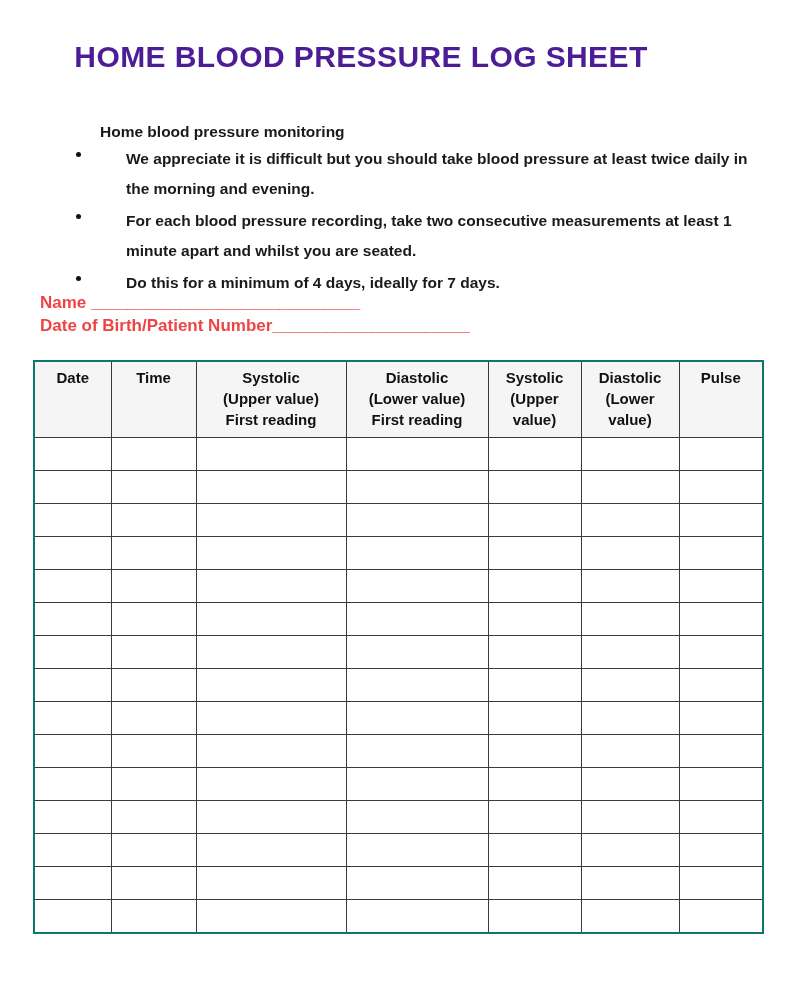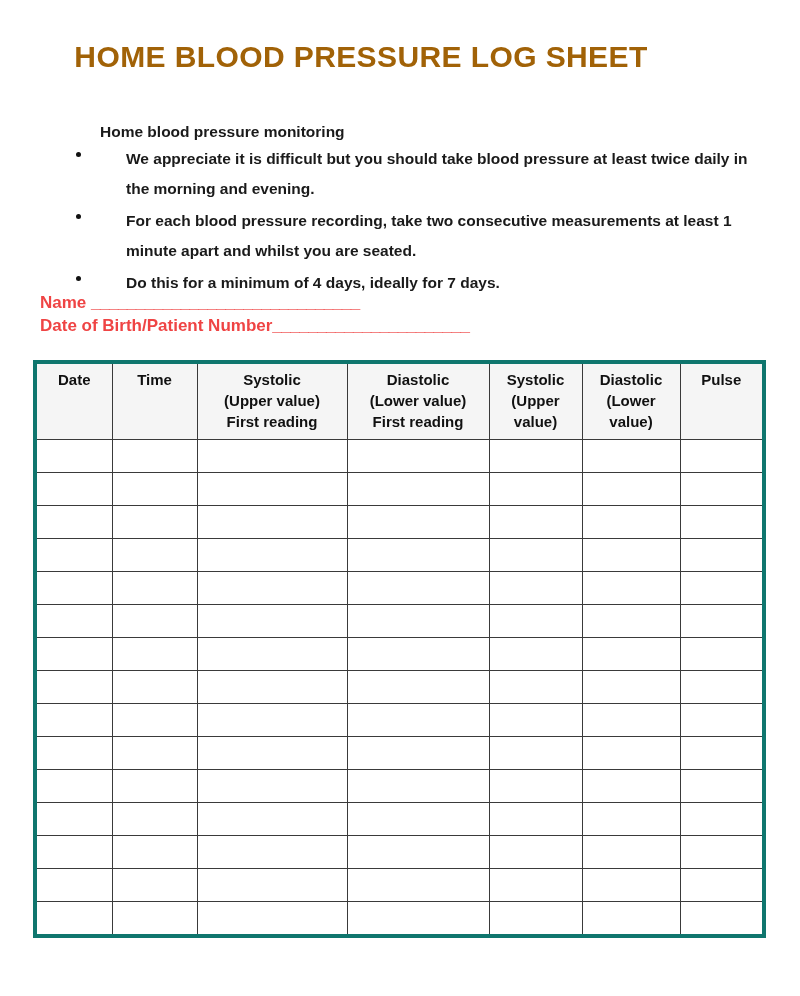--- a/index.html
+++ b/index.html
@@ -27,21 +27,21 @@
   
   .title {
     position: absolute;
     left: 0;
     top: 40px;
     width: 722px;
     text-align: center;
     font-size: 30px;
     font-weight: bold;
     letter-spacing: 0.4px;
-    color: #a16207;
+    color: #4c1d95;
     font-family: "Liberation Sans", sans-serif;
   }
 
   
   .intro {
     position: absolute;
     left: 100px;
     top: 122px;
     width: 660px;
   }
@@ -102,21 +102,21 @@
   .log-table-wrap {
     position: absolute;
     left: 33px;
     top: 360px;
     width: 729px;
   }
   table.log-table {
     border-collapse: collapse;
     table-layout: fixed;
     width: 729px;
-    border: 4px solid #0f766e;
+    border: 2px solid #0f766e;
   }
   table.log-table th,
   table.log-table td {
     border: 1.5px solid #3a3a3a;
     padding: 0;
     vertical-align: top;
   }
   table.log-table thead th {
     background: #f5f5f5;
     height: 70px;

